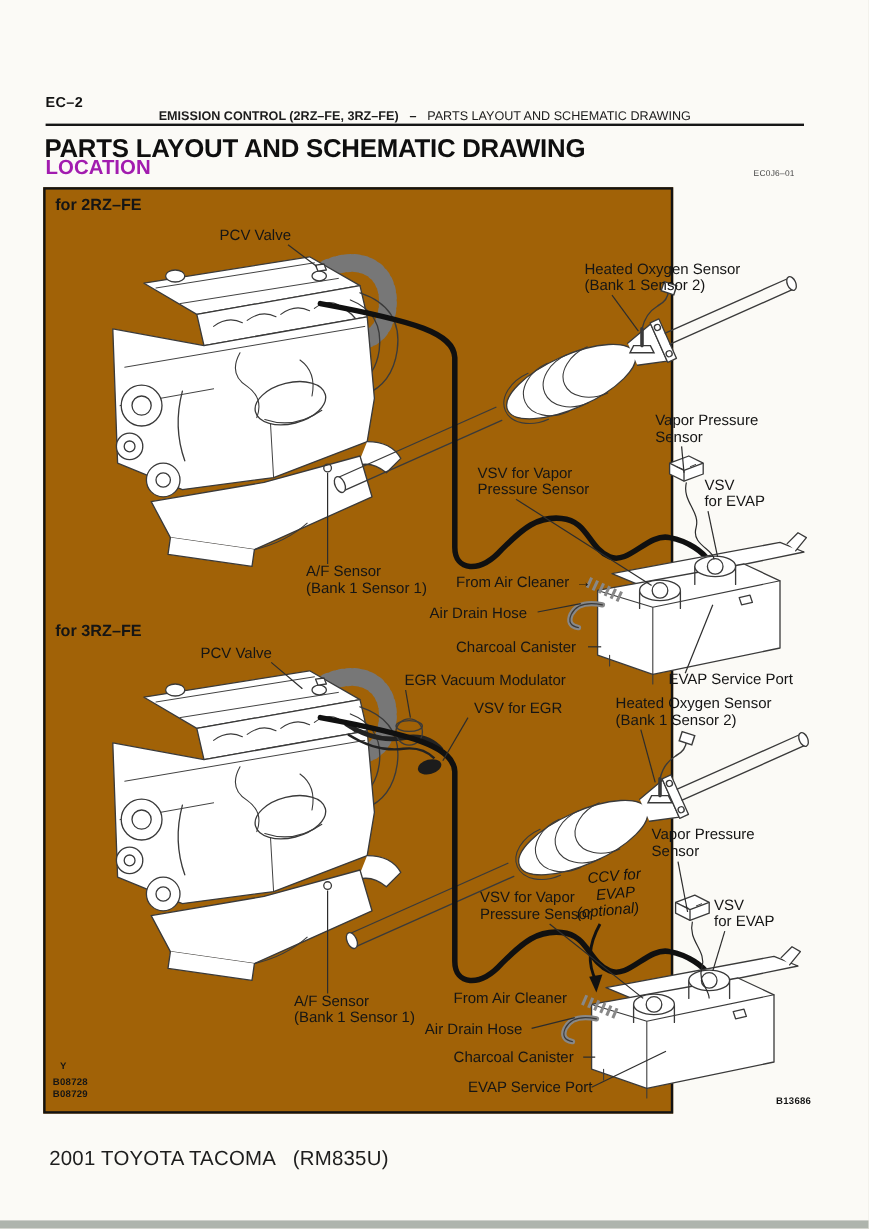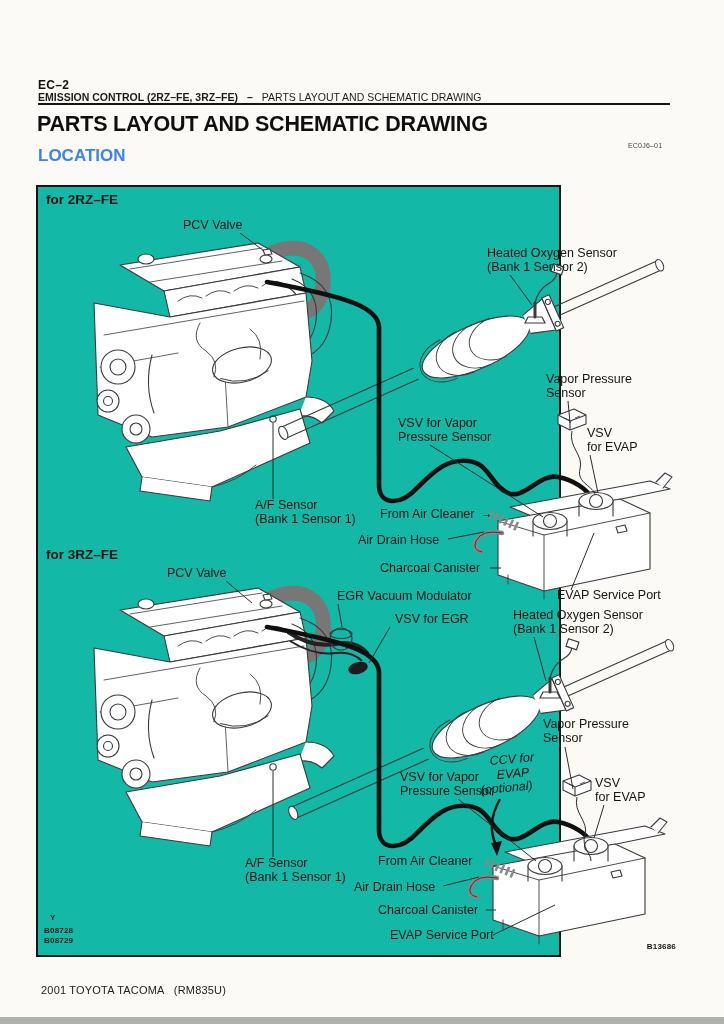--- a/index.html
+++ b/index.html
@@ -1,29 +1,29 @@
 <!DOCTYPE html>
 <html><head>
 <meta charset="utf-8">
 <style>
   *{margin:0;padding:0;box-sizing:border-box}
   html,body{background:#e9e9e5}
   body{font-family:"Liberation Sans",sans-serif}
   .page{position:relative;width:724px;height:1024px;background:#fbfaf6;overflow:hidden}
   .hdr-pageno{position:absolute;left:38px;top:78px;font-size:12px;font-weight:bold;color:#111;letter-spacing:.3px}
-  .hdr-running{position:absolute;left:38px;top:91px;width:632px;text-align:left;font-size:10.5px;color:#1c1c1c;white-space:nowrap}
+  .hdr-running{position:absolute;left:38px;top:91px;width:632px;text-align:center;font-size:10.5px;color:#1c1c1c;white-space:nowrap}
   .hdr-running .b{font-weight:bold}
   .hdr-running .sep{margin:0 9px;font-weight:bold}
   .hdr-rule{position:absolute;left:38px;top:103px;width:632px;height:2.4px;background:#161616}
   .title{position:absolute;left:37px;top:112px;font-size:21.5px;font-weight:bold;color:#0f0f0f;letter-spacing:-.2px}
-  .subtitle{position:absolute;left:38px;top:146px;font-size:17px;font-weight:bold;color:#3b82f6}
+  .subtitle{position:absolute;left:38px;top:130px;font-size:17px;font-weight:bold;color:#a21caf}
   .doccode{position:absolute;left:628px;top:142px;font-size:7px;color:#444;letter-spacing:.2px}
-  .diagram-box{position:absolute;left:36px;top:185px;width:525px;height:772px;border:2px solid #131313;background:#14b8a6}
+  .diagram-box{position:absolute;left:36px;top:156px;width:525px;height:772px;border:2px solid #131313;background:#a16207}
   .diagram-box svg{position:absolute;left:0;top:0}
-  .footer{position:absolute;left:41px;top:984px;font-size:11px;color:#1d1d1d;white-space:pre;letter-spacing:.2px}
+  .footer{position:absolute;left:41px;top:956px;font-size:17px;color:#1d1d1d;white-space:pre;letter-spacing:.2px}
   .scan-strip{position:absolute;left:0;bottom:0;width:100%;height:7px;background:#aeb4ad}
   svg text{font-family:"Liberation Sans",sans-serif;font-size:12.5px;fill:#151515}
   svg text.sec{font-weight:bold;font-size:13.5px}
   svg text.code{font-size:8px;font-weight:bold;letter-spacing:.2px}
   svg text.hand{font-style:italic;font-size:12.5px;font-weight:500;fill:#101010}
   .art{stroke:#3a3a3a;stroke-width:1.1;fill:none;stroke-linejoin:round;stroke-linecap:round}
   .lead{stroke:#2c2c2c;stroke-width:1;fill:none}
 </style>
 </head>
 <body>

